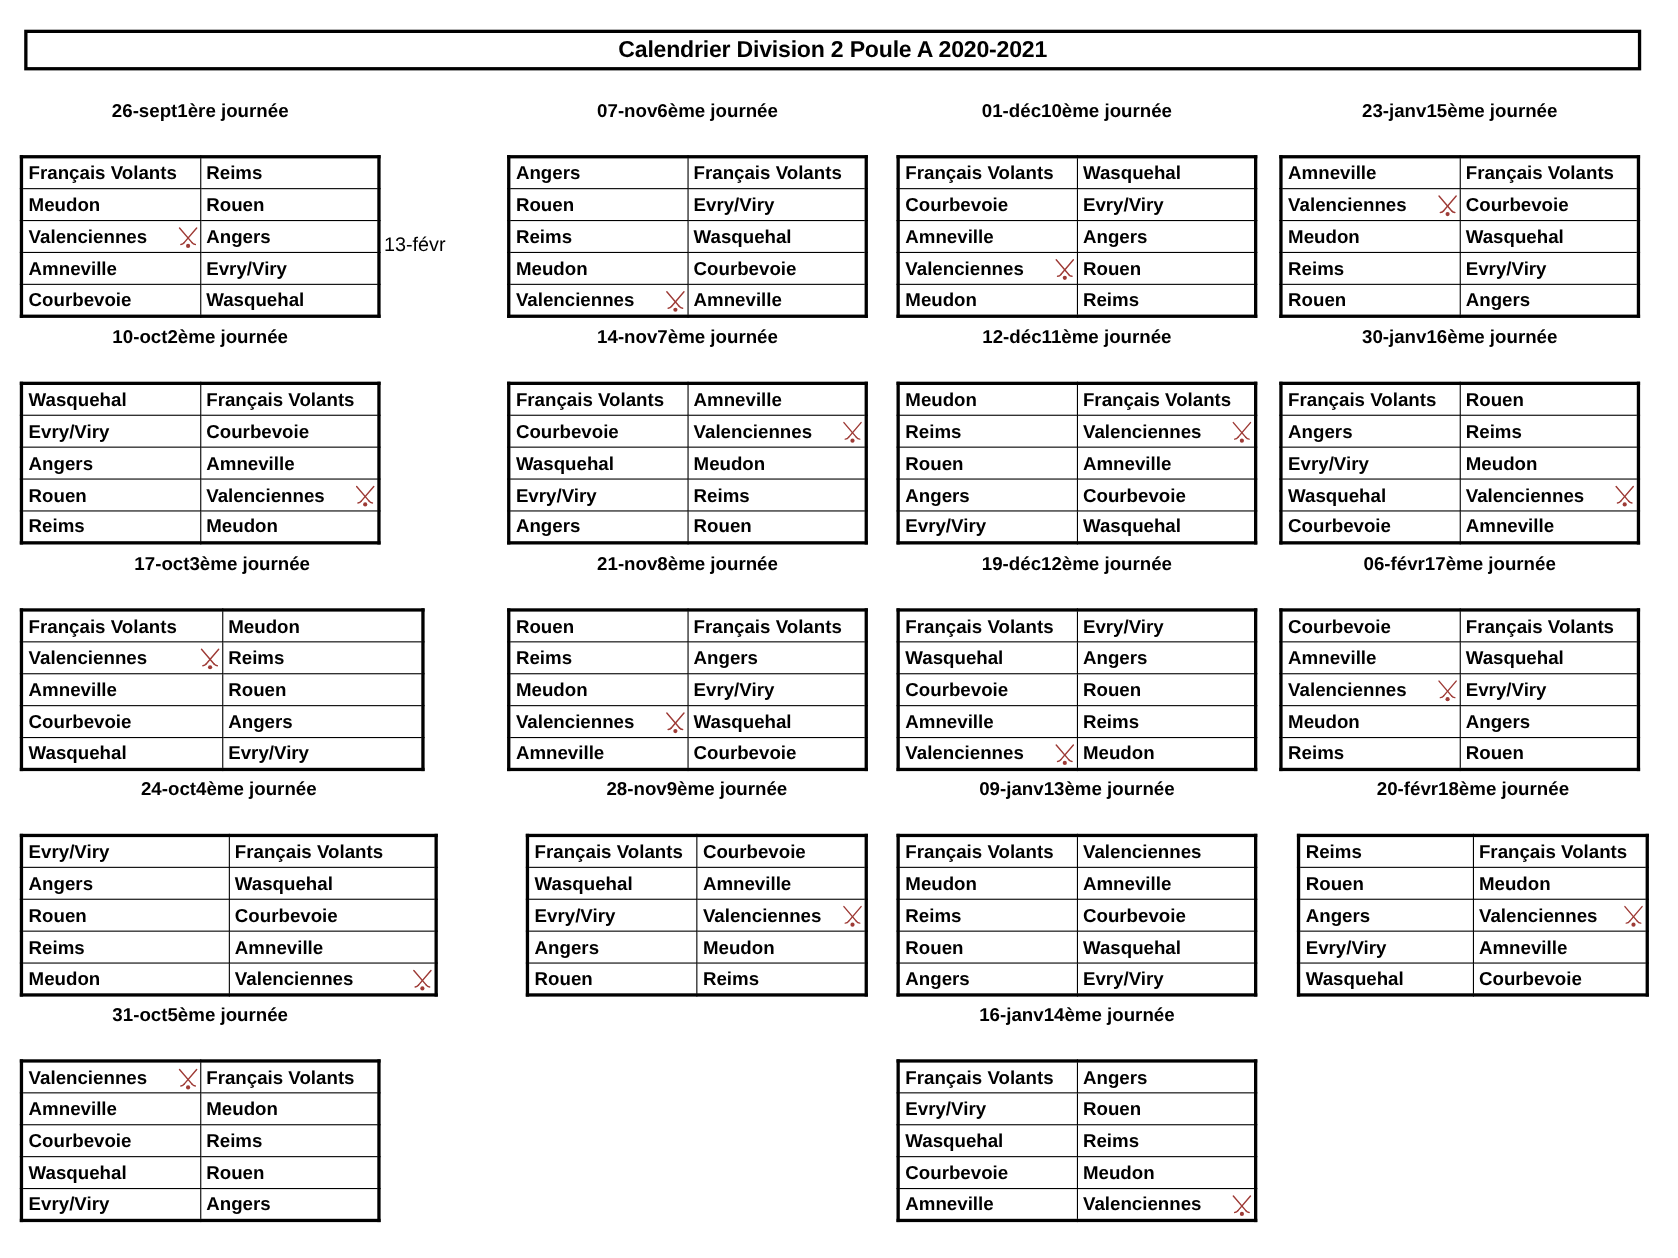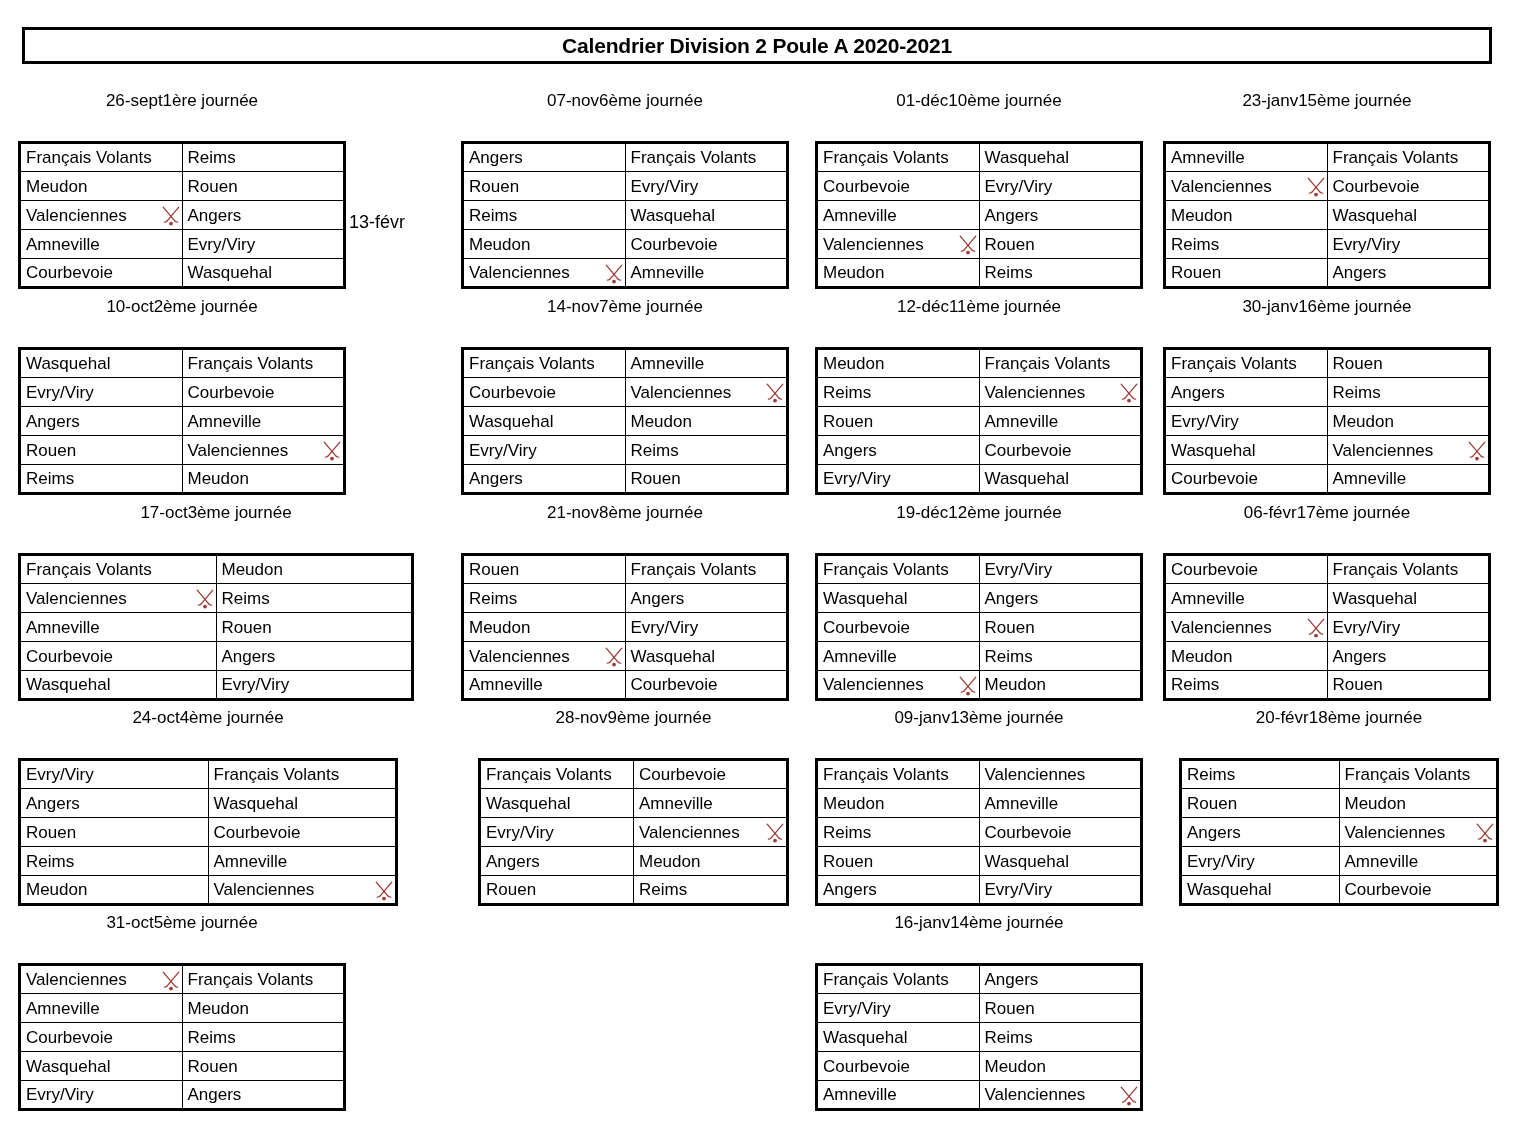--- a/index.html
+++ b/index.html
@@ -37,20 +37,21 @@
     white-space: nowrap;
   }
 
   
   #blocks {
     position: absolute;
     left: 0;
     top: 0;
     width: 1525px;
     height: 1144px;
+    font-weight: bold;
   }
 
   .jblock {
     position: absolute;
     box-sizing: border-box;
   }
   .jcaption {
     font-size: 17px;
     text-align: center;
     white-space: nowrap;
@@ -267,21 +268,21 @@
             </td>
             <td class="col-b">
               <div class="cellwrap">
                 <span class="cell-text">Meudon</span>
               </div>
             </td>
           </tr>
         </tbody>
       </table>
     </div>
-    <div class="jblock" style="left: 18px; top: 502px; width: 396px;">
+    <div class="jblock" style="left: 18px; top: 502px; width: 368px;">
       <div class="jcaption">17-oct3ème journée</div>
       <table class="jtable">
         <tbody>
           <tr>
             <td class="col-a">
               <div class="cellwrap">
                 <span class="cell-text">Français Volants</span>
               </div>
             </td>
             <td class="col-b">

